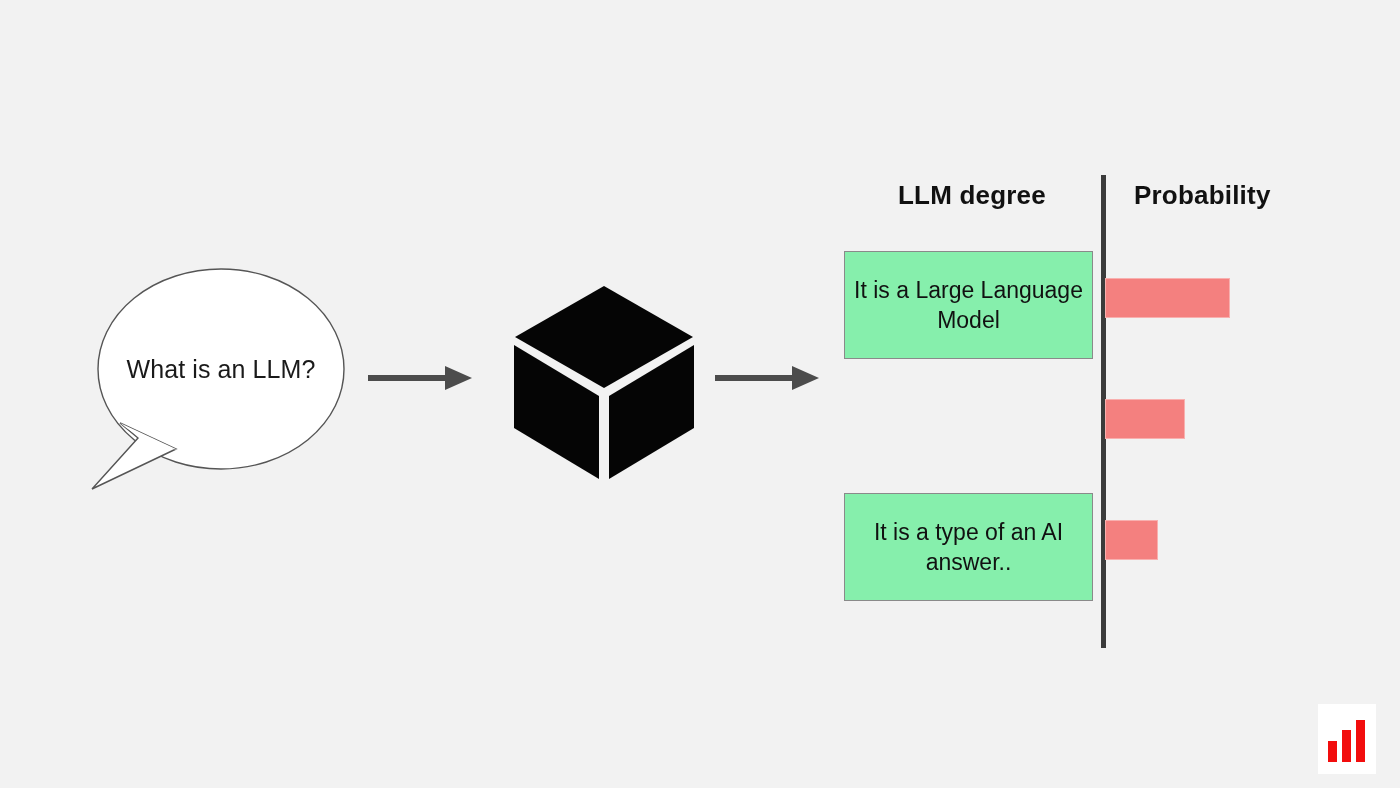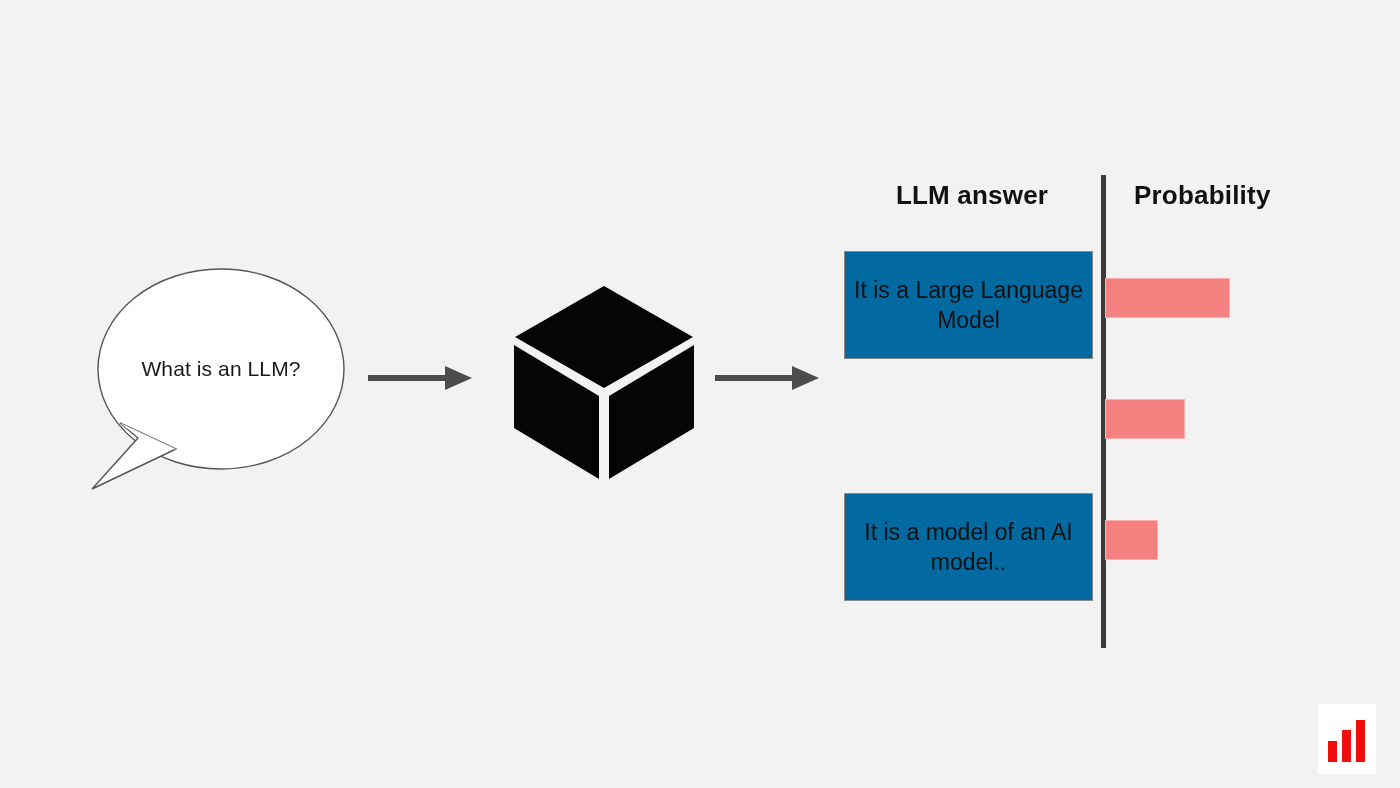--- a/index.html
+++ b/index.html
@@ -35,21 +35,21 @@
   }
   #question-text {
     position: absolute;
     left: 0;
     top: 0;
     width: 246px;
     height: 200px;
     display: flex;
     align-items: center;
     justify-content: center;
-    font-size: 21px;
+    font-size: 25px;
     color: #1a1a1a;
     letter-spacing: 0.1px;
     z-index: 2;
   }
 
   
   .arrow {
     position: absolute;
     height: 40px;
   }
@@ -124,21 +124,21 @@
   #row-0 { top: 71px; }
   #row-1 { top: 192px; }
   #row-2 { top: 313px; }
 
   .answer-box {
     position: absolute;
     left: 0;
     top: 0;
     width: 249px;
     height: 108px;
-    background: #0369a1;
+    background: #86efac;
     border: 1px solid #8a8a8a;
     box-sizing: border-box;
     display: flex;
     align-items: center;
     justify-content: center;
     text-align: center;
     padding: 0 6px;
     font-size: 23px;
     line-height: 1.32;
     color: #111;
@@ -209,37 +209,37 @@
     </svg>
   </div>
 
   <div class="arrow" id="arrow-two">
     <div class="shaft"></div>
     <div class="head"></div>
   </div>
 
   <div id="answer-table">
 
-    <div class="col-header" id="header-llm-answer">LLM answer</div>
+    <div class="col-header" id="header-llm-answer">LLM degree</div>
 
     <div class="col-header" id="header-probability">Probability</div>
 
     <div id="axis-line"></div>
 
     <div class="answer-row" id="row-0">
       <div class="answer-box">It is a Large Language Model</div>
       <div class="prob-bar" style="width: 125px;"></div>
     </div>
 
     <div class="answer-row" id="row-1">
       <div class="prob-bar" style="width: 80px;"></div>
     </div>
 
     <div class="answer-row" id="row-2">
-      <div class="answer-box">It is a model of an AI model..</div>
+      <div class="answer-box">It is a type of an AI answer..</div>
       <div class="prob-bar" style="width: 53px;"></div>
     </div>
 
   </div>
 
   <div id="logo-mark">
     <div class="bars">
       <div class="bar b1"></div>
       <div class="bar b2"></div>
       <div class="bar b3"></div>

